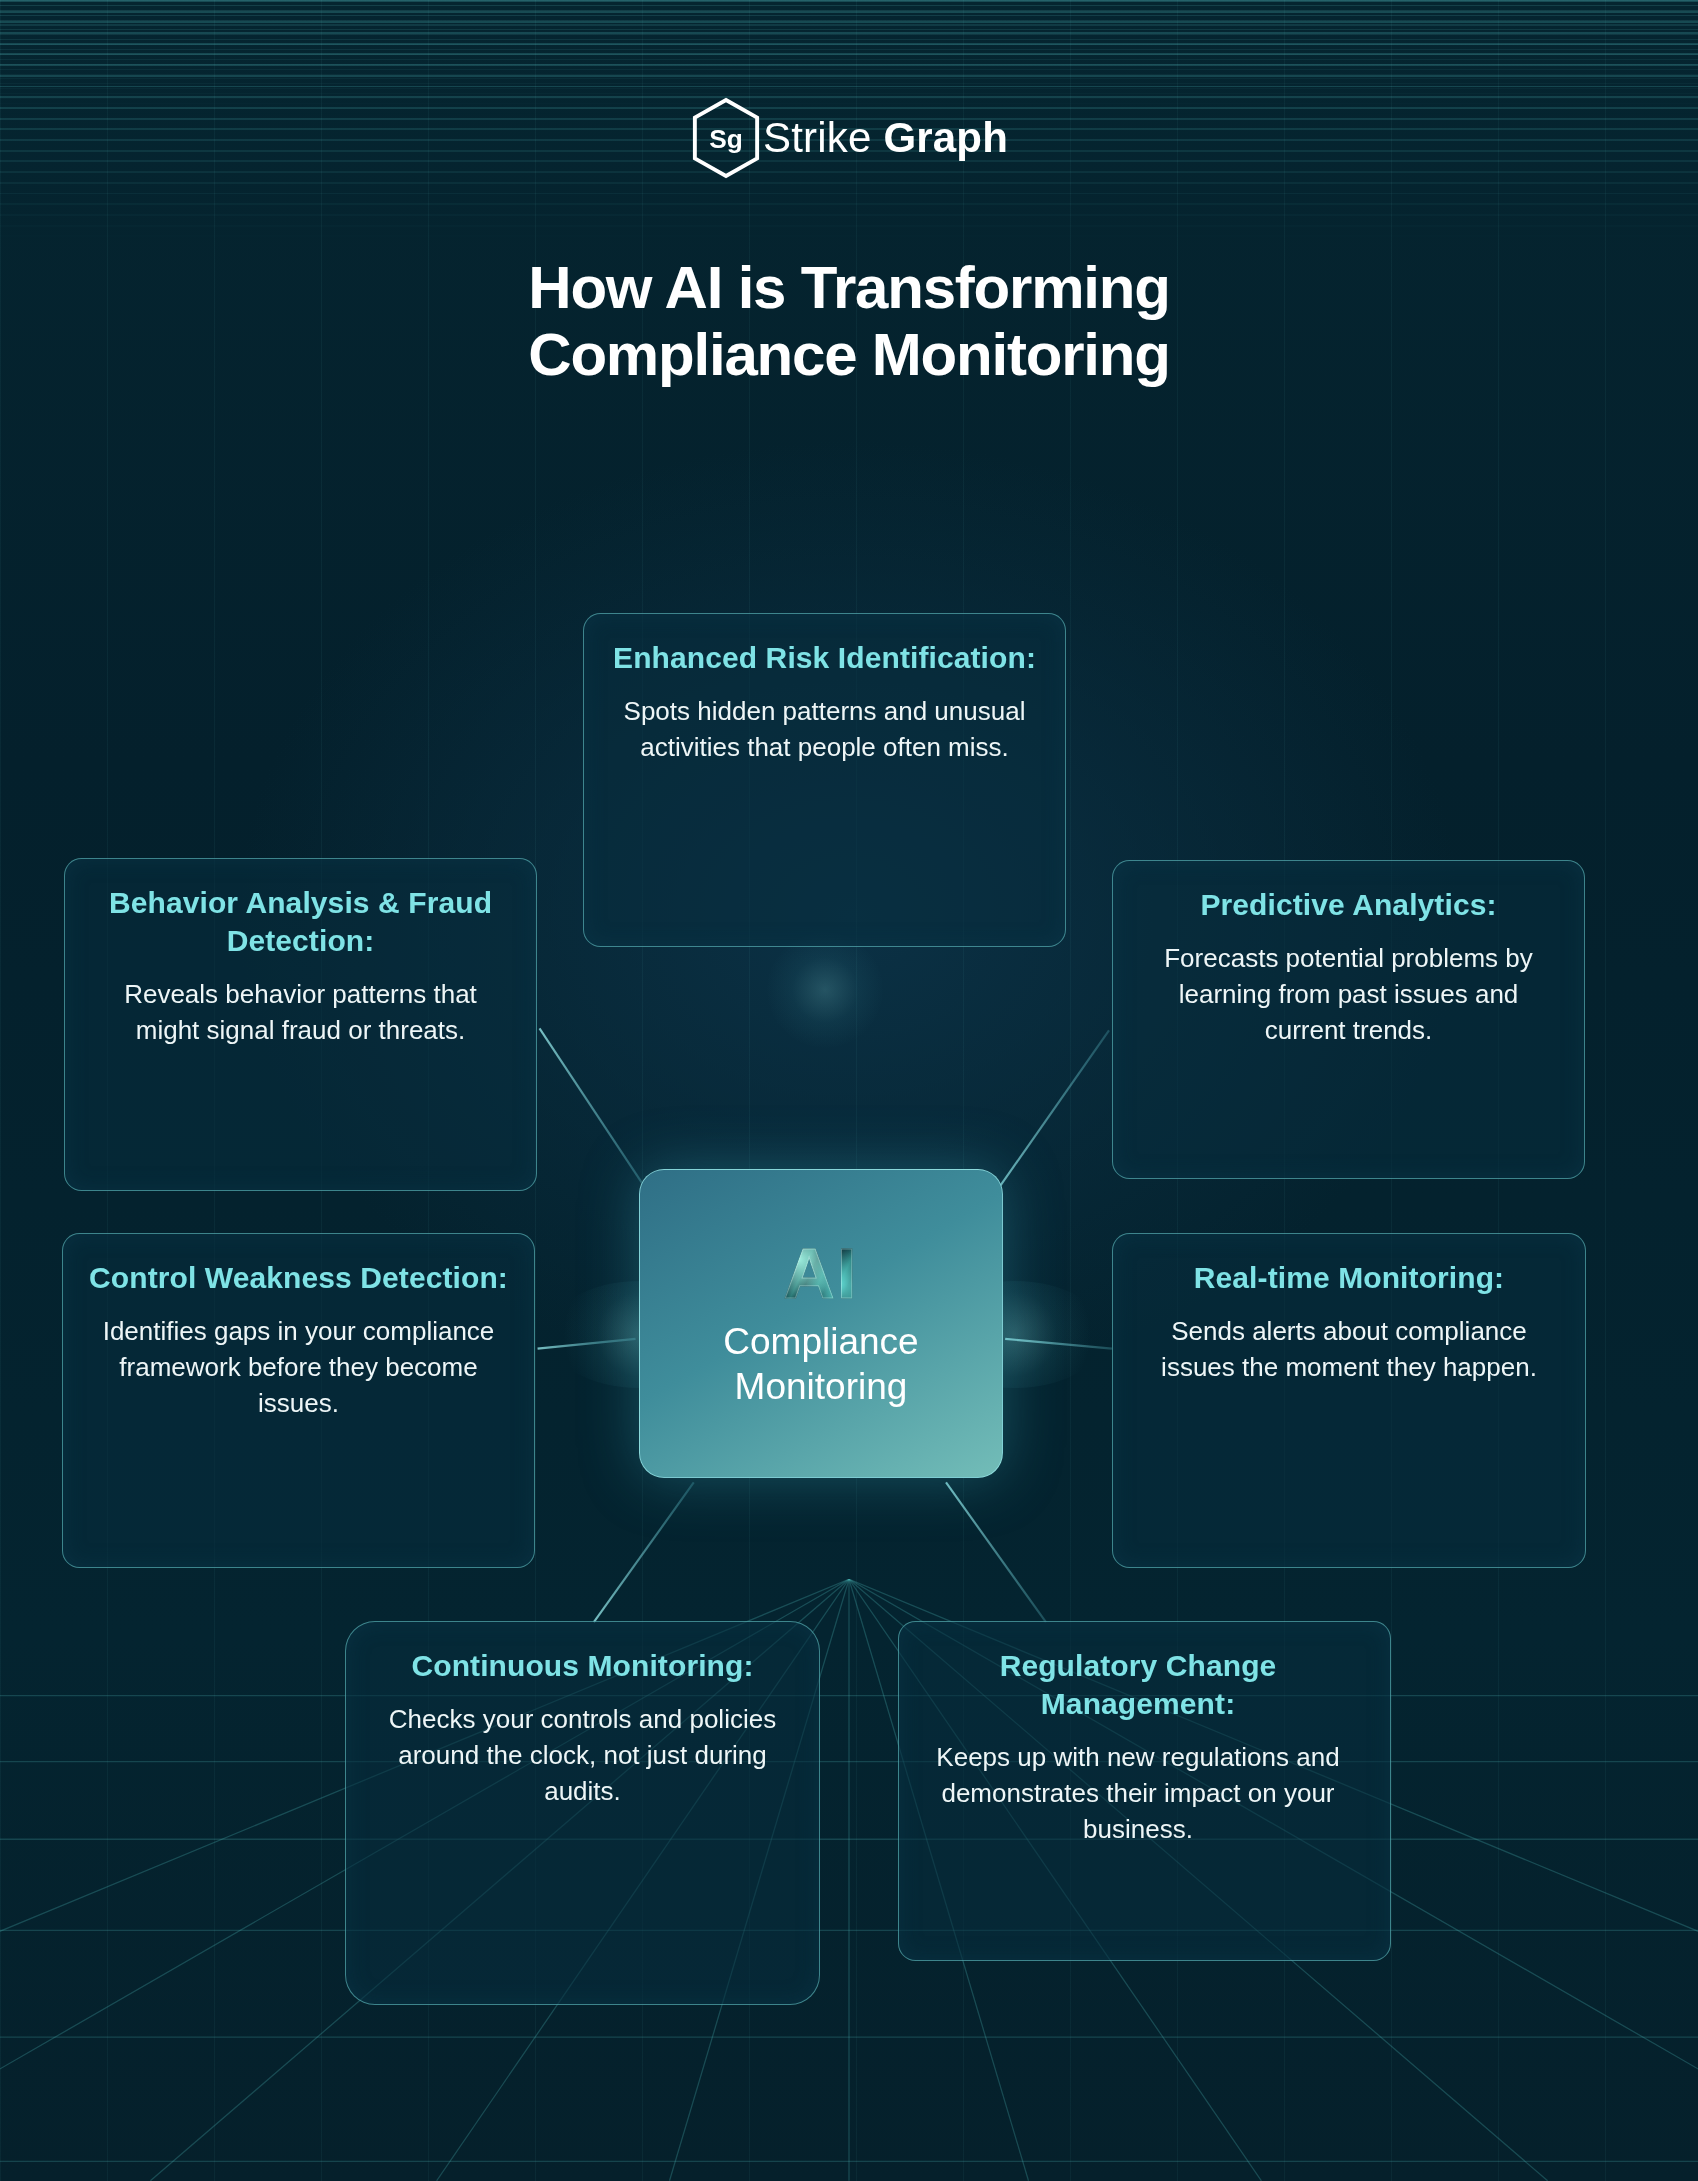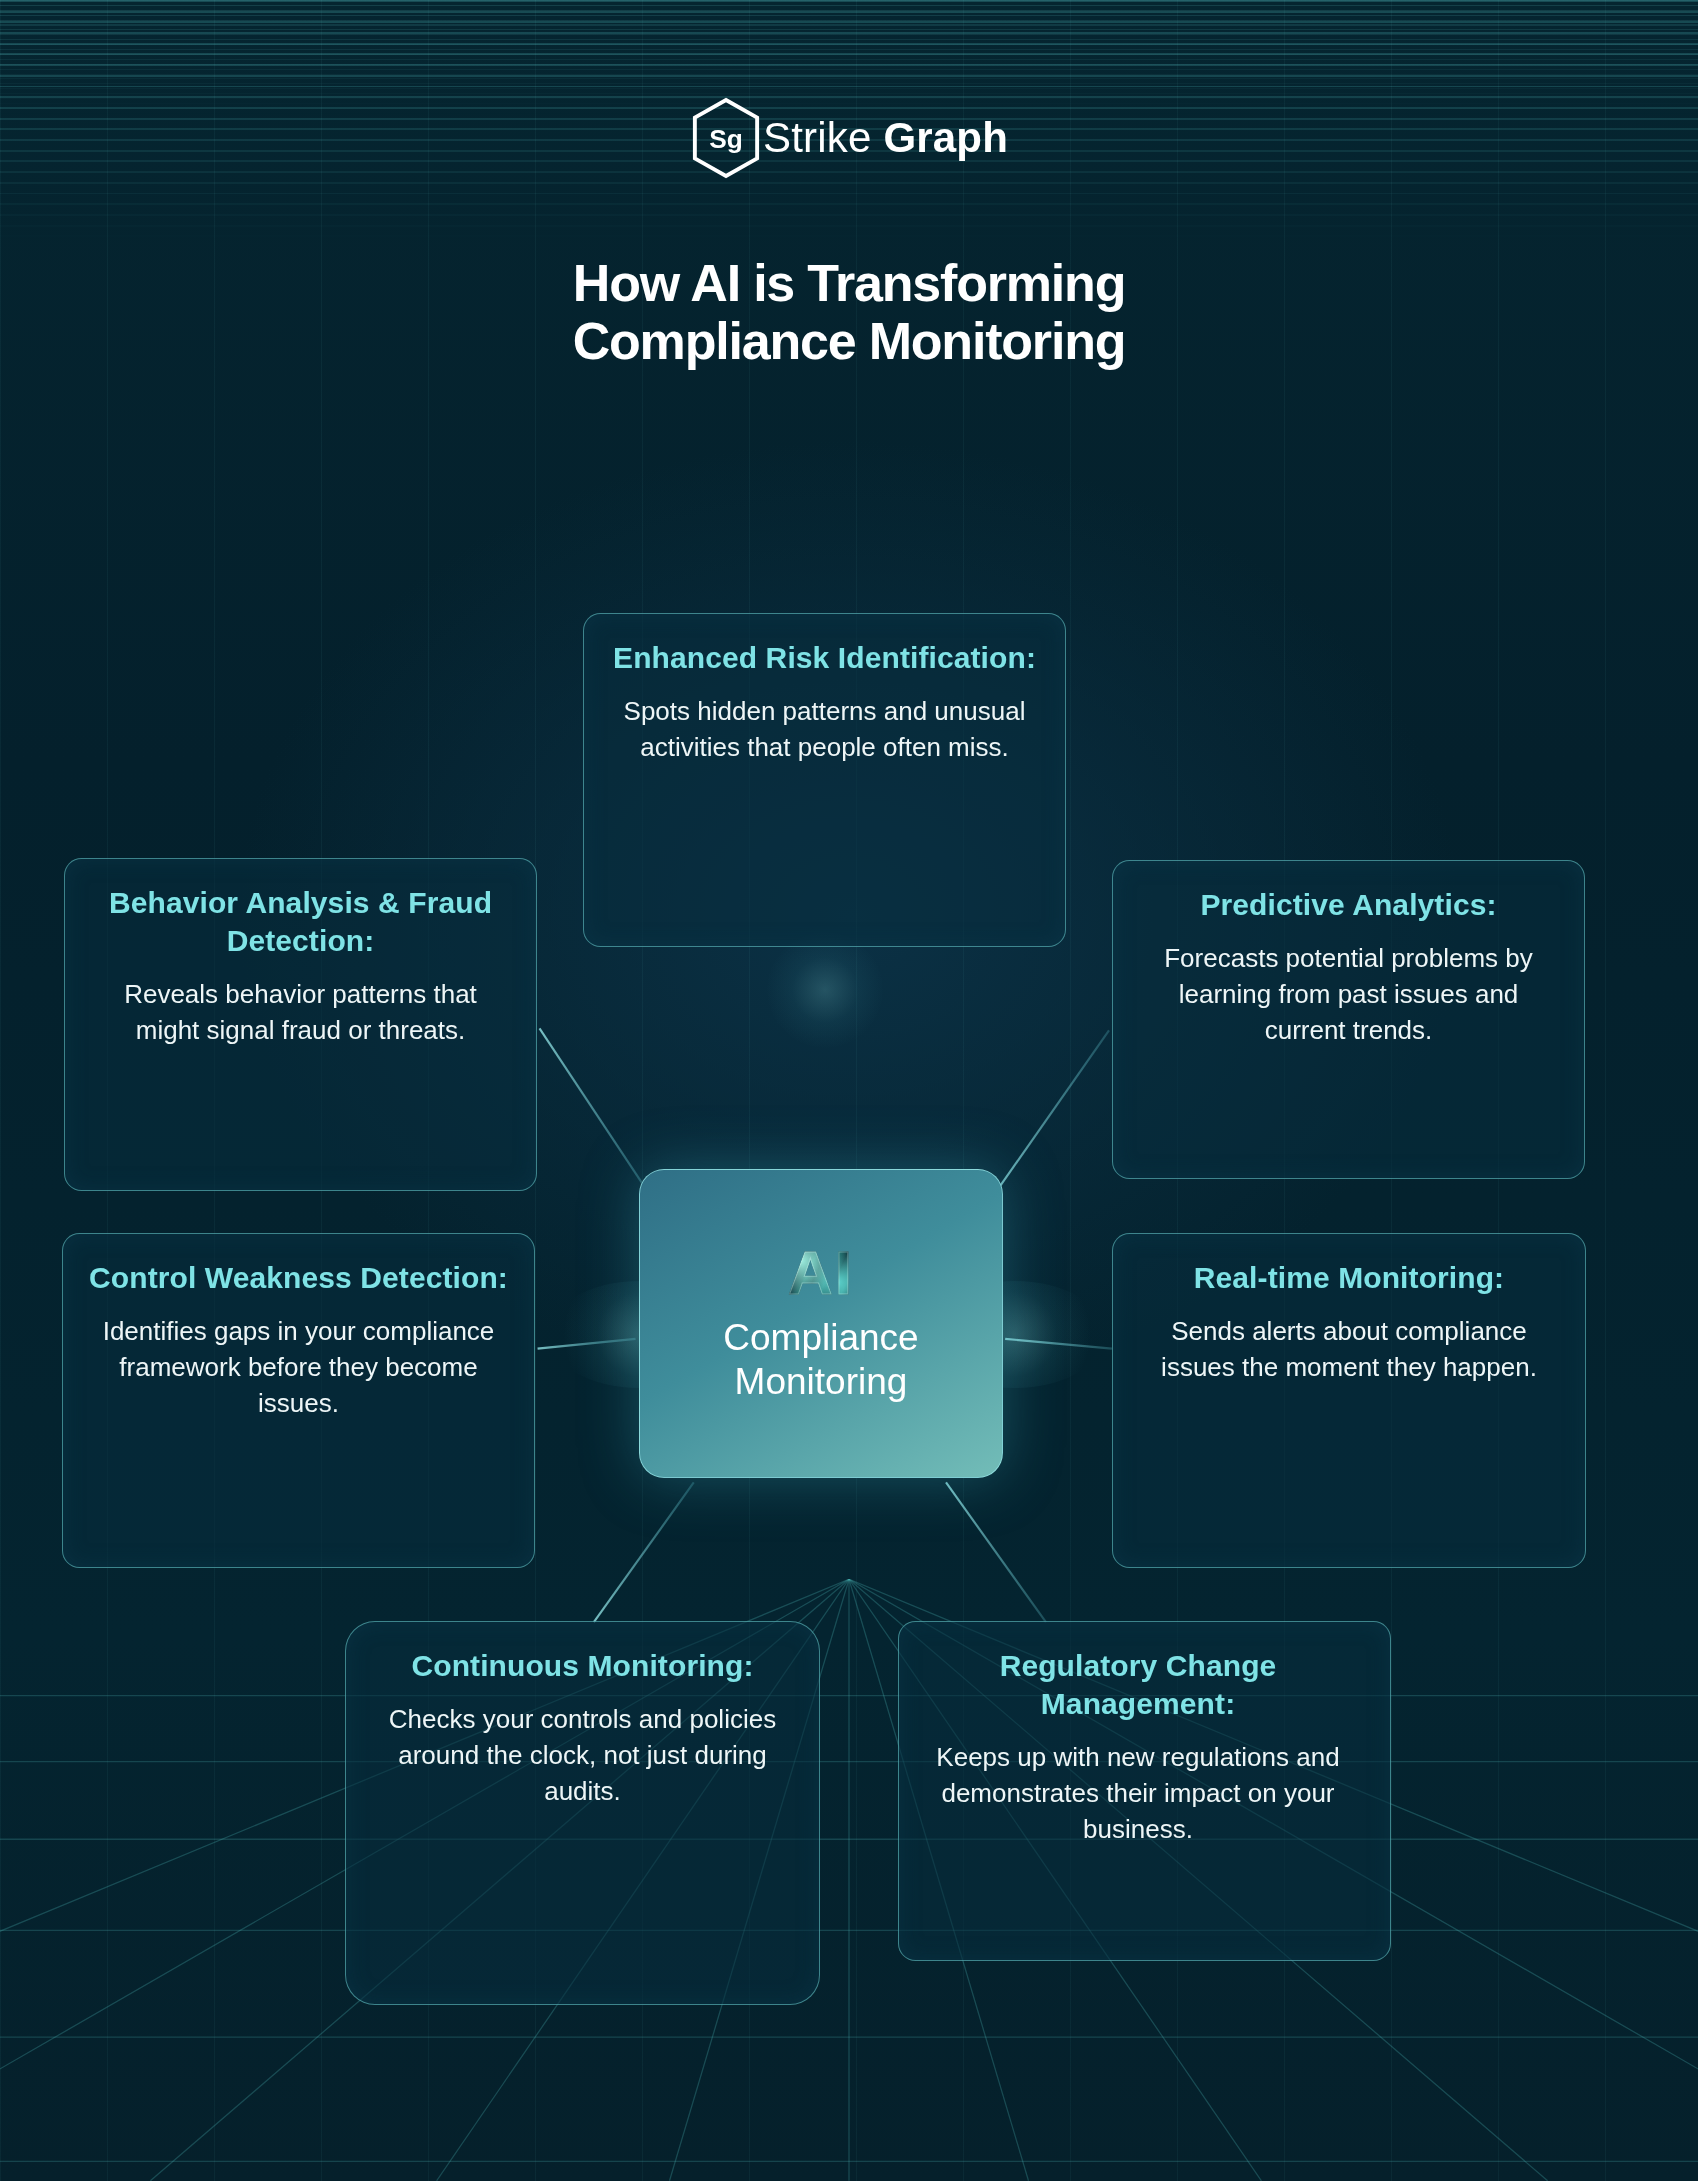--- a/index.html
+++ b/index.html
@@ -106,21 +106,21 @@
 
   
   .heading {
     position: absolute;
     top: 254px;
     left: 50%;
     transform: translateX(-50%);
     width: 1281px;
     text-align: center;
     color: #ffffff;
-    font-size: 52px;
+    font-size: 60px;
     line-height: 1.12;
     font-weight: 800;
     letter-spacing: -1.2px;
   }
 
   
   .connectors {
     position: absolute;
     left: 0; top: 0;
     width: 1698px; height: 2181px;
@@ -175,21 +175,21 @@
     border: 1.9px solid rgba(150, 230, 232, 0.75);
     background: linear-gradient(150deg, #2f6f86 0%, #3f8d9b 45%, #73bdb8 100%);
     box-shadow: 0 0 58px rgba(60, 170, 190, 0.35);
     display: flex;
     flex-direction: column;
     align-items: center;
     justify-content: center;
     overflow: hidden;
   }
   .ai-big {
-    font-size: 62px;
+    font-size: 71px;
     font-weight: 800;
     letter-spacing: 1.9px;
     line-height: 1;
     margin-bottom: 11.6px;
     background-image:
       radial-gradient(circle at 20% 30%, #9ff0e0 0%, rgba(0,0,0,0) 55%),
       radial-gradient(circle at 75% 65%, #5fd6cf 0%, rgba(0,0,0,0) 55%),
       repeating-linear-gradient(115deg, #0a2b33 0px, #11454c 5.8px, #1d6b6a 11.6px, #0a3038 19.4px),
       linear-gradient(180deg, #0b3a43, #17636a);
     -webkit-background-clip: text;

